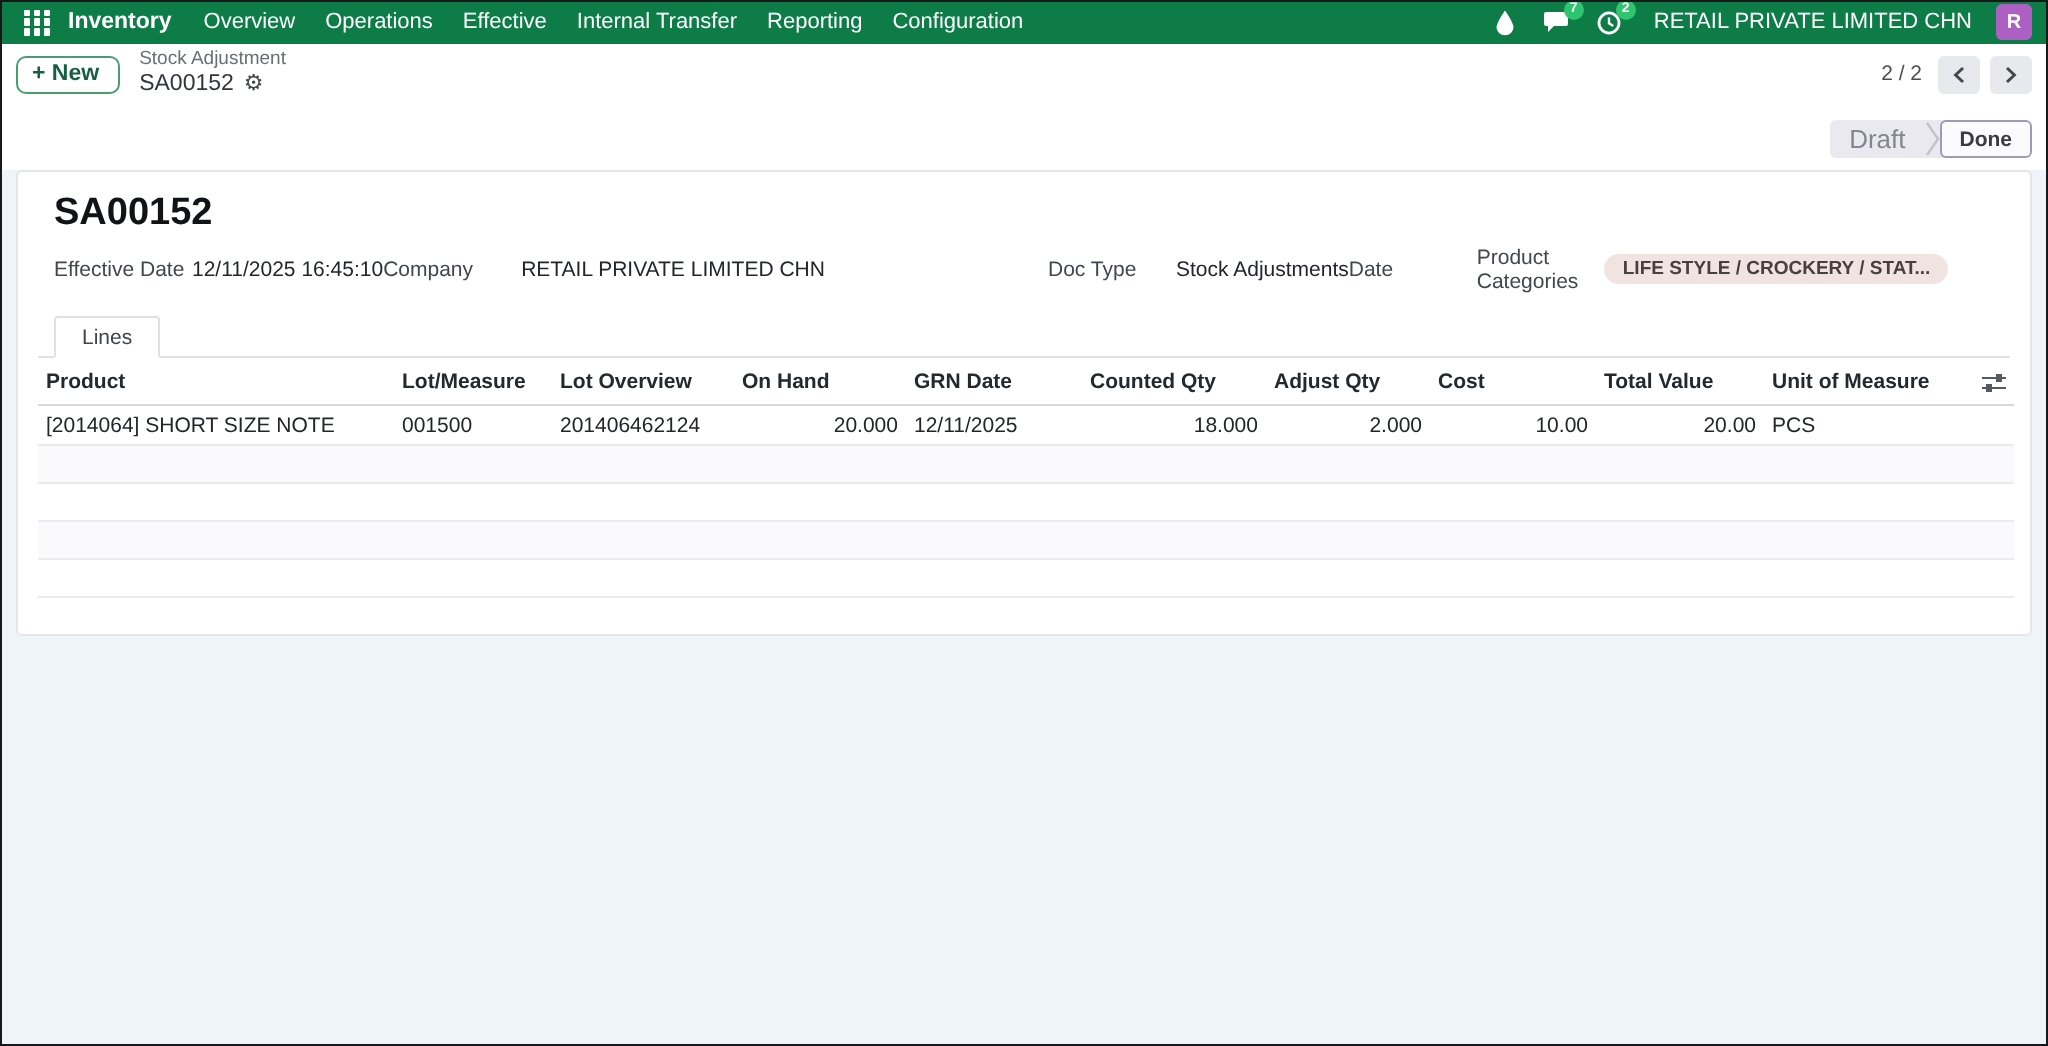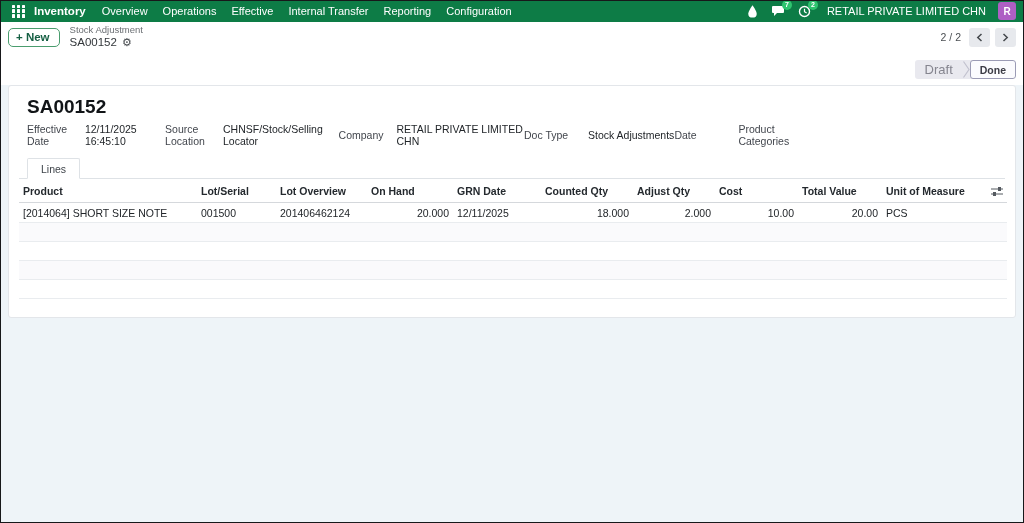--- a/index.html
+++ b/index.html
@@ -202,39 +202,36 @@
 <div class="sheet">
   <div class="sheet-title">SA00152</div>
 
   <div class="field-grid">
     <div class="field-col left">
       <div class="field-row">
         <span class="field-label">Effective Date</span>
         <span class="field-value">12/11/2025 16:45:10</span>
       </div>
       <div class="field-row">
-        <span class="field-label">Source Location</span>
-        <span class="field-value">CHNSF/Stock/Selling Locator</span>
-      </div>
-      <div class="field-row">
         <span class="field-label">Company</span>
         <span class="field-value">RETAIL PRIVATE LIMITED CHN</span>
       </div>
     </div>
     <div class="field-col right">
       <div class="field-row">
         <span class="field-label">Doc Type</span>
         <span class="field-value">Stock Adjustments</span>
       </div>
       <div class="field-row">
         <span class="field-label">Date</span>
         <span class="field-value"></span>
       </div>
       <div class="field-row">
         <span class="field-label">Product Categories</span>
+        <span class="tag">LIFE STYLE / CROCKERY / STAT...</span>
       </div>
     </div>
   </div>
 
   <div class="notebook">
     <div class="tab-bar">
       <span class="tab">Lines</span>
     </div>
 
     <table class="lines">
@@ -247,21 +244,21 @@
           <col style="width:92px">
         <col style="width:82px">
           <col style="width:83px">
           <col style="width:84px">
         <col style="width:105px">
           <col style="width:20px">
       </colgroup>
       <thead>
         <tr>
           <th>Product</th>
-          <th>Lot/Serial</th>
+          <th>Lot/Measure</th>
           <th>Lot Overview</th>
           <th class="num">On Hand</th>
           <th>GRN Date</th>
           <th class="num">Counted Qty</th>
           <th class="num">Adjust Qty</th>
           <th class="num">Cost</th>
           <th class="num">Total Value</th>
           <th>Unit of Measure</th>
           <th>
             <span class="opt-icon">

